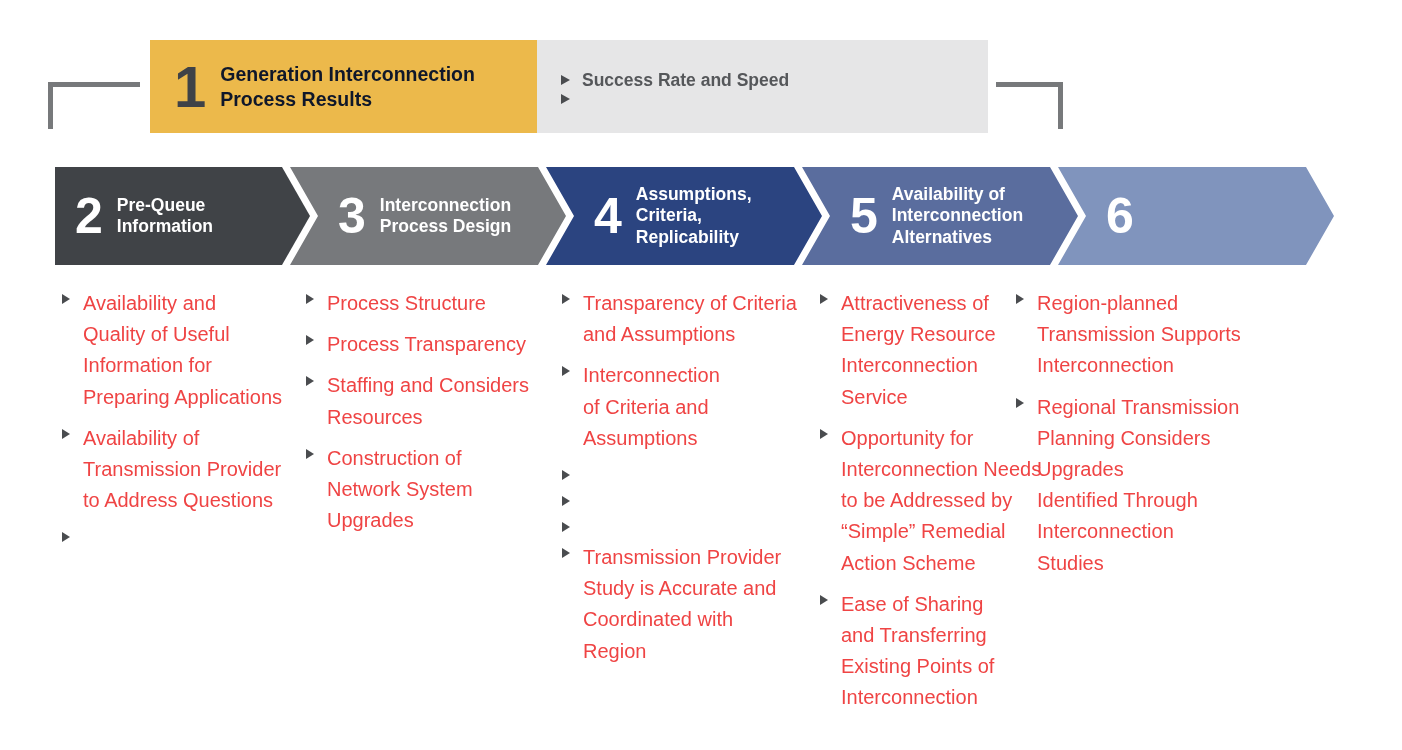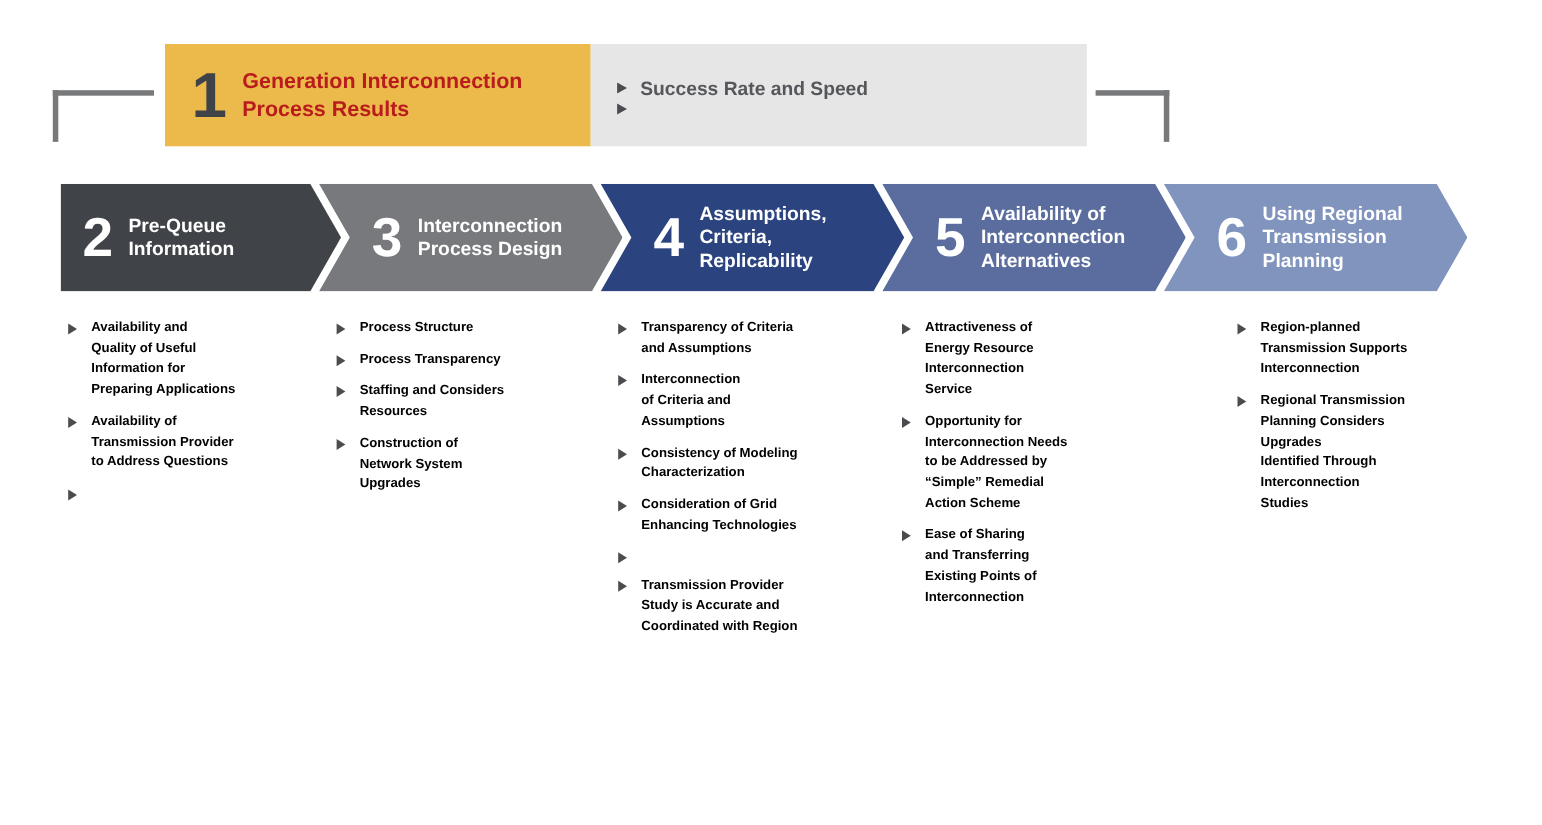--- a/index.html
+++ b/index.html
@@ -22,21 +22,21 @@
   .hdr-step1 {
     position: absolute; left: 150px; top: 40px; width: 387px; height: 93px;
     background: #ecb94b; box-sizing: border-box;
     display: flex; align-items: center; padding-left: 24px;
   }
   .hdr-num {
     font-size: 58px; font-weight: 700; color: #3f4247;
     line-height: 1; letter-spacing: -2px;
   }
   .hdr-title {
-    margin-left: 16px; font-size: 19.5px; font-weight: 700; color: #b91c1c;
+    margin-left: 16px; font-size: 19.5px; font-weight: 700; color: #0f172a;
     line-height: 1.25; white-space: pre-line;
   }
   .hdr-panel {
     position: absolute; left: 537px; top: 40px; width: 451px; height: 93px;
     background: #e6e6e7; box-sizing: border-box;
     display: flex; flex-direction: column; justify-content: center;
     padding-left: 24px; gap: 3px;
   }
   .hdr-panel-item { display: flex; align-items: center; }
   .hdr-panel-item .tri { margin-right: 12px; }
@@ -80,21 +80,21 @@
 
   
   .step-list {
     position: absolute; top: 288px; margin: 0; padding: 0; list-style: none;
   }
   .step-list li {
     display: flex; align-items: flex-start; margin-bottom: 10px;
   }
   .step-list .tri { margin-top: 6px; margin-right: 13px; }
   .step-list .item-text {
-    font-size: 12px; font-weight: 700; color: #000000;
+    font-size: 20px; font-weight: 400; color: #ef4444;
     line-height: 1.56; white-space: pre-line;
   }
 </style>
 </head>
 <body>
 
 <div class="bracket bracket-left"></div>
 <div class="bracket bracket-right"></div>
 
 <div class="hdr-step1">
@@ -182,27 +182,23 @@
 and Assumptions</span>
         </li>
         <li>
           <span class="tri small"></span>
           <span class="item-text">Interconnection
 of Criteria and
 Assumptions</span>
         </li>
         <li>
           <span class="tri small"></span>
-          <span class="item-text">Consistency of Modeling
-Characterization</span>
-        </li>
-        <li>
-          <span class="tri small"></span>
-          <span class="item-text">Consideration of Grid
-Enhancing Technologies</span>
+        </li>
+        <li>
+          <span class="tri small"></span>
         </li>
         <li>
           <span class="tri small"></span>
         </li>
         <li>
           <span class="tri small"></span>
           <span class="item-text">Transmission Provider
 Study is Accurate and
 Coordinated with Region</span>
         </li>
@@ -238,25 +234,22 @@
 and Transferring
 Existing Points of
 Interconnection</span>
         </li>
       </ul>
   </div>
 
   <div>
     <div class="chevron notched" style="left: 1058px; width: 276px; background: rgb(128, 148, 189);">
       <span class="step-num">6</span>
-      <span class="step-title">Using Regional
-Transmission
-Planning</span>
-    </div>
-    <ul class="step-list" style="left: 1125px; width: 248px;">
+    </div>
+    <ul class="step-list" style="left: 1016px; width: 248px;">
         <li>
           <span class="tri small"></span>
           <span class="item-text">Region-planned
 Transmission Supports
 Interconnection</span>
         </li>
         <li>
           <span class="tri small"></span>
           <span class="item-text">Regional Transmission
 Planning Considers

